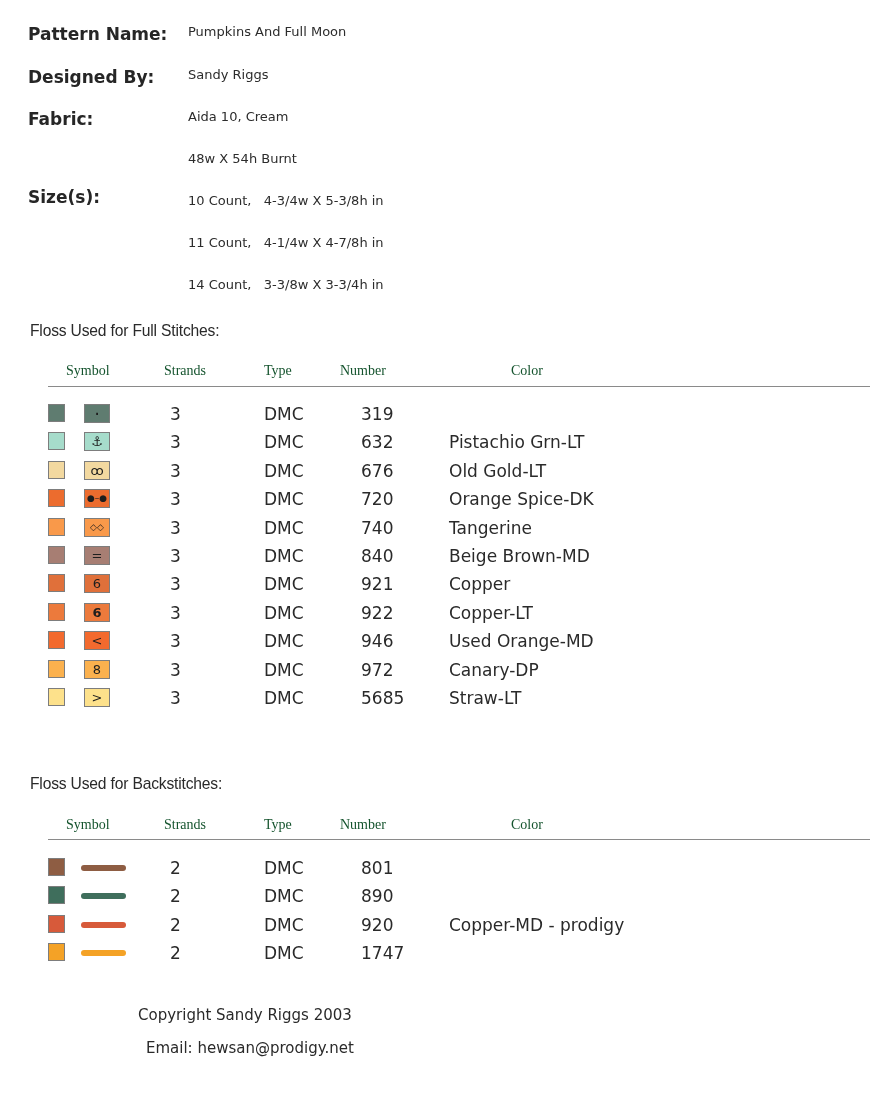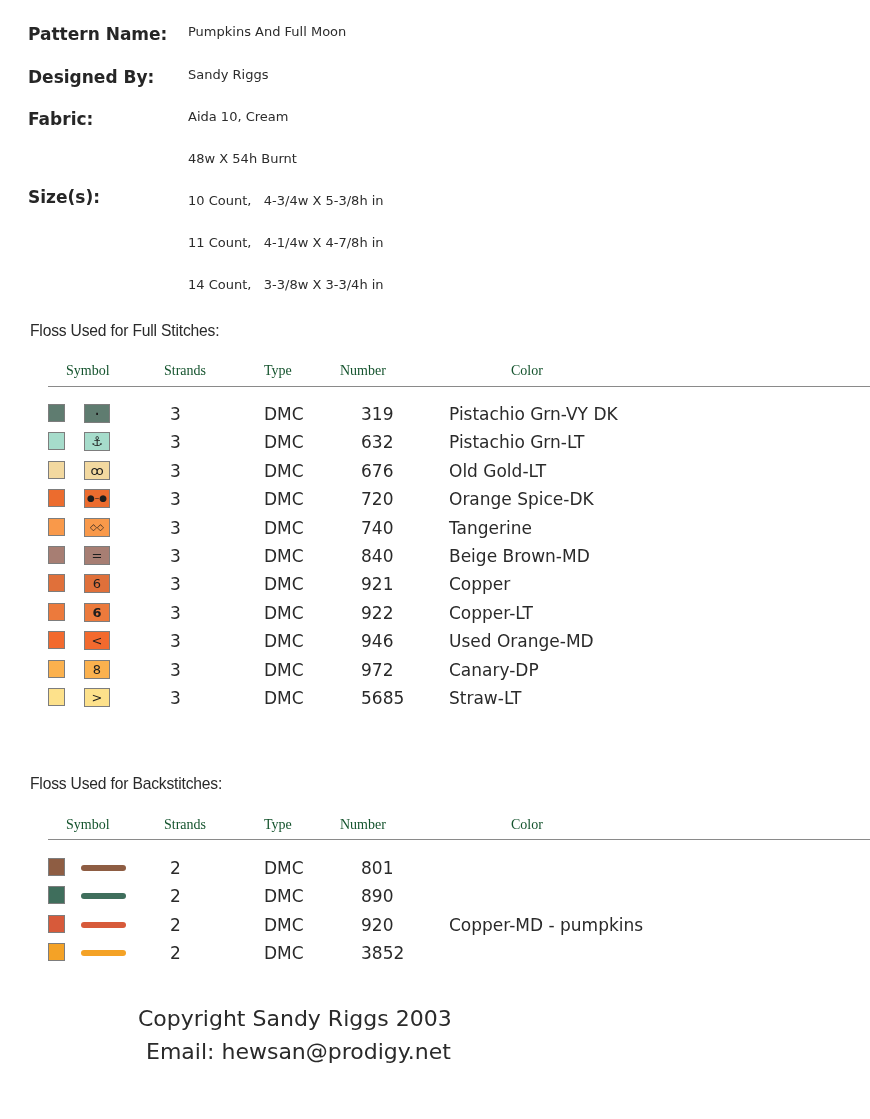--- a/index.html
+++ b/index.html
@@ -102,21 +102,21 @@
       color: #2a2a2a;
       line-height: 24px;
     }
     .c-strands { left: 170px; }
     .c-type { left: 264px; }
     .c-number { left: 350px; margin-left: 11px; }
     .c-color { left: 449px; }
 
     .footer-line {
       position: absolute;
-      font-size: 22px;
+      font-size: 15px;
       color: #2a2a2a;
     }
   </style>
 </head>
 <body>
 
 <div>
   <div class="info-label" style="top:24px">Pattern Name:</div>
   <div class="info-value" style="top:24px">Pumpkins And Full Moon</div>
 
@@ -149,21 +149,20 @@
   <div id="full-rows">
 
   <div class="row" style="top: 402px;">
         <div class="swatch" style="background: rgb(95, 124, 112);"></div>
         <div class="sym-box" style="background: rgb(95, 124, 112); font-size: 18px;">
           <span>·</span>
         </div>
         <div class="cell c-strands">3</div>
         <div class="cell c-type">DMC</div>
         <div class="cell c-number">319</div>
-        <div class="cell c-color">Pistachio Grn-VY DK</div>
       </div>
       <div class="row" style="top: 430.4px;">
         <div class="swatch" style="background: rgb(166, 220, 203);"></div>
         <div class="sym-box" style="background: rgb(166, 220, 203);">
           <span>⚓</span>
         </div>
         <div class="cell c-strands">3</div>
         <div class="cell c-type">DMC</div>
         <div class="cell c-number">632</div>
         <div class="cell c-color">Pistachio Grn-LT</div>
@@ -288,28 +287,28 @@
         <div class="cell c-strands">2</div>
         <div class="cell c-type">DMC</div>
         <div class="cell c-number">890</div>
       </div>
       <div class="row" style="top: 912.8px;">
         <div class="swatch" style="background: rgb(215, 90, 58);"></div>
         <div class="bs-line" style="background: rgb(215, 90, 58);"></div>
         <div class="cell c-strands">2</div>
         <div class="cell c-type">DMC</div>
         <div class="cell c-number">920</div>
-        <div class="cell c-color">Copper-MD - pumpkins</div>
+        <div class="cell c-color">Copper-MD - prodigy</div>
       </div>
       <div class="row" style="top: 941.2px;">
         <div class="swatch" style="background: rgb(244, 162, 38);"></div>
         <div class="bs-line" style="background: rgb(244, 162, 38);"></div>
         <div class="cell c-strands">2</div>
         <div class="cell c-type">DMC</div>
-        <div class="cell c-number">3852</div>
+        <div class="cell c-number">1747</div>
       </div>
     </div>
 </div>
 
 <div>
   <div class="footer-line" style="left:138px; top:1006px">Copyright Sandy Riggs 2003</div>
   <div class="footer-line" style="left:146px; top:1039px">Email: hewsan@prodigy.net</div>
 </div>
 
 </body></html>

